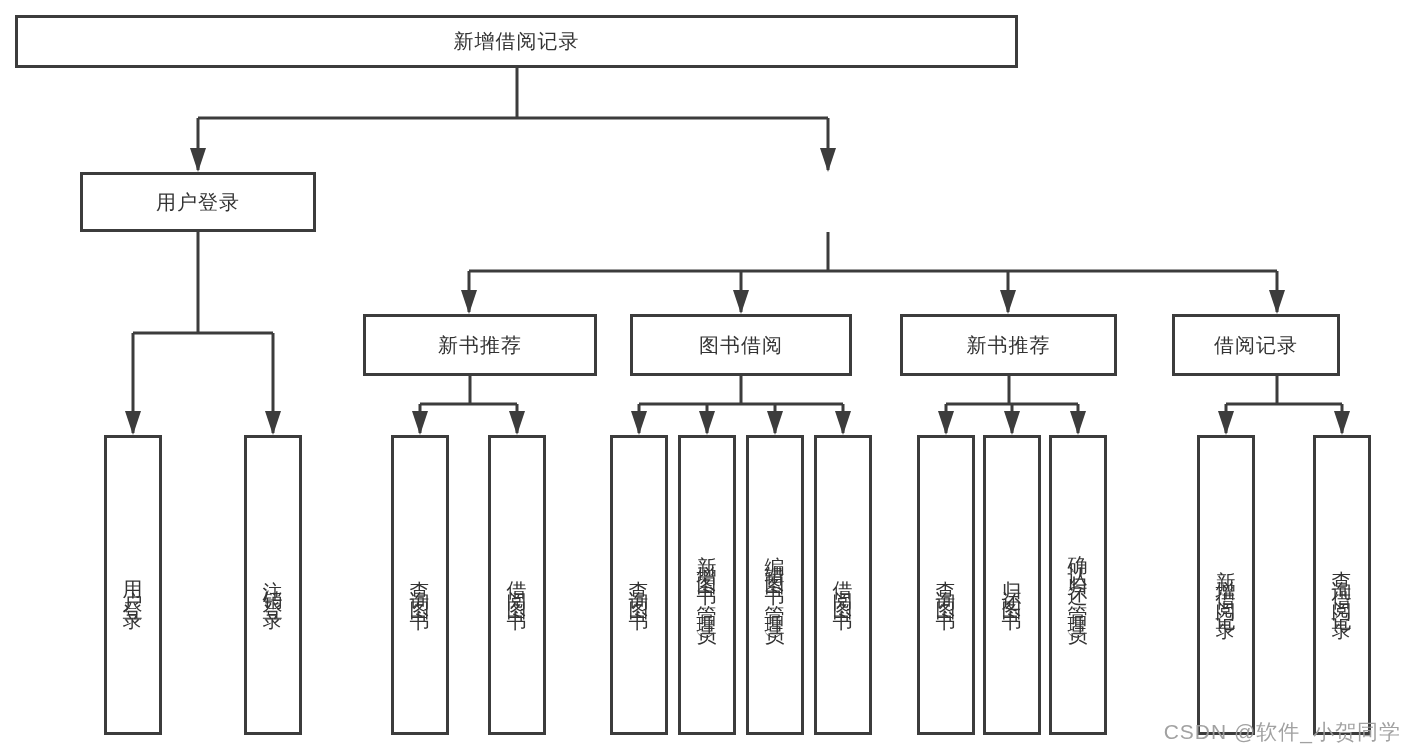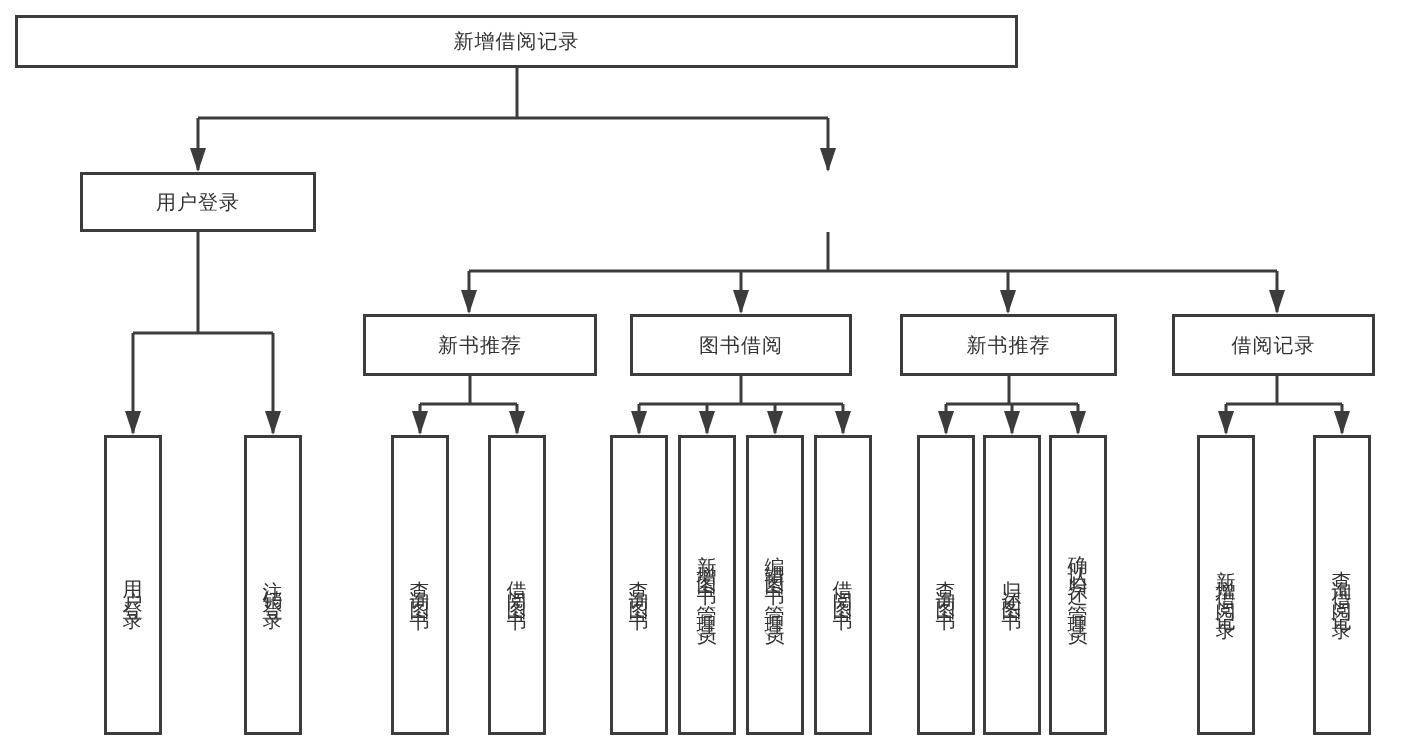--- a/index.html
+++ b/index.html
@@ -52,21 +52,21 @@
     line-height: 1;
     white-space: nowrap;
   }
   
   .n-root   { left: 15px;   top: 15px;  width: 1003px; height: 53px; }
   .n-login  { left: 80px;   top: 172px; width: 236px;  height: 60px; }
   .n-mgmt   { left: 711px;  top: 172px; width: 234px;  height: 60px; }
   .n-newb   { left: 363px;  top: 314px; width: 234px;  height: 62px; }
   .n-borrow { left: 630px;  top: 314px; width: 222px;  height: 62px; }
   .n-cur    { left: 900px;  top: 314px; width: 217px;  height: 62px; }
-  .n-rec    { left: 1172px; top: 314px; width: 203px;  height: 62px; }
+  .n-rec    { left: 1172px; top: 314px; width: 168px;  height: 62px; }
   
   .vA1 { left: 104px; }
   .vA2 { left: 244px; }
   .vB1 { left: 391px; }
   .vB2 { left: 488px; }
   .vC1 { left: 610px; }
   .vC2 { left: 678px; }
   .vC3 { left: 746px; }
   .vC4 { left: 814px; }
   .vD1 { left: 917px; }
@@ -192,14 +192,15 @@
     <span class="vtext">确认归还（管理员）</span>
   </div>
 
   <div class="node vbox vE1">
     <span class="vtext">新增借阅记录</span>
   </div>
   <div class="node vbox vE2">
     <span class="vtext">查询借阅记录</span>
   </div>
 
+  <div class="watermark">CSDN @软件_小贺同学</div>
 
 </div>
 
 </body></html>

